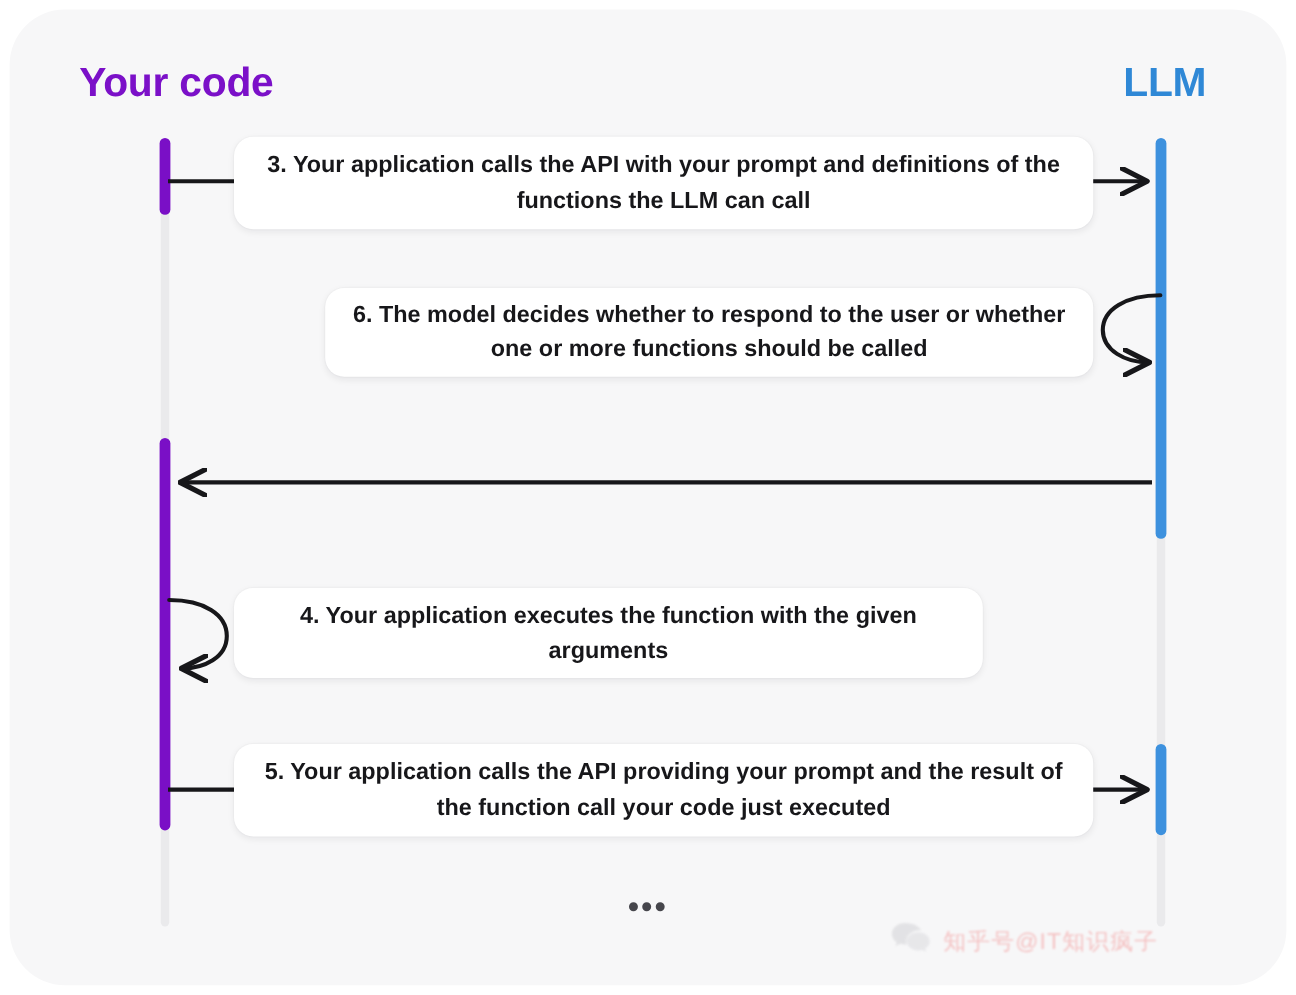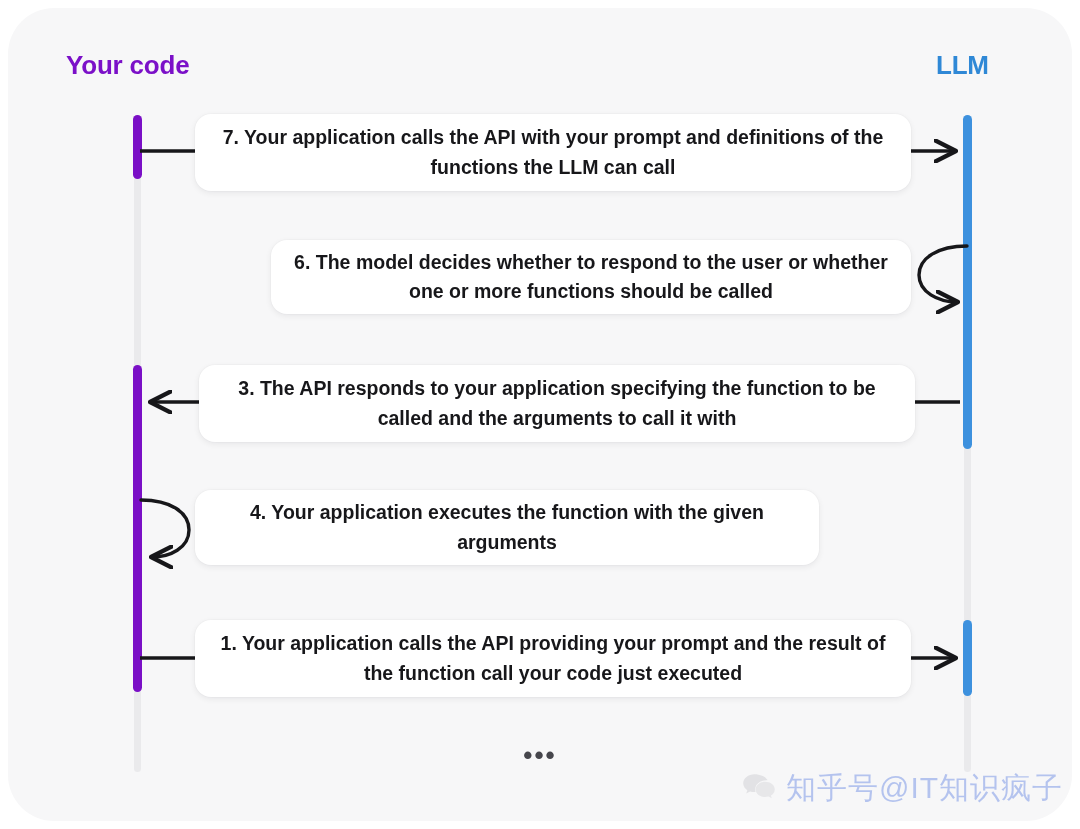--- a/index.html
+++ b/index.html
@@ -31,21 +31,21 @@
     height: 813px;
     background: #f7f7f8;
     border-radius: 46px;
     box-sizing: border-box;
   }
 
   
   .lane-title {
     position: absolute;
     font-weight: bold;
-    font-size: 26px;
+    font-size: 34px;
     letter-spacing: -0.2px;
     white-space: nowrap;
   }
   #title-left {
     left: 66px;
     top: 50px;
     color: #7b10c8;
   }
   #title-right {
     left: 936px;
@@ -95,21 +95,21 @@
     font-weight: bold;
     color: #17171a;
     line-height: 1.5;
     text-align: center;
     white-space: pre-wrap;
   }
 
   #step-1 { left: 195px; top: 114px; width: 716px; height: 77px; }
   #step-2 { left: 271px; top: 240px; width: 640px; height: 74px; }
   #step-3 { left: 199px; top: 365px; width: 716px; height: 77px; }
-  #step-4 { left: 195px; top: 490px; width: 624px; height: 75px; }
+  #step-4 { left: 195px; top: 490px; width: 624px; height: 75px; align-items: flex-end; }
   #step-5 { left: 195px; top: 620px; width: 716px; height: 77px; }
 
   
   #arrows {
     position: absolute;
     left: 0; top: 0;
     width: 1080px; height: 829px;
     pointer-events: none;
   }
 
@@ -132,22 +132,22 @@
     position: absolute;
     left: 742px;
     top: 768px;
     display: flex;
     align-items: center;
     gap: 10px;
     opacity: 0.30;
     filter: blur(0.7px);
   }
   #watermark .wm-text {
-    font-size: 30px;
-    color: #1d4ed8;
+    font-size: 19px;
+    color: #ef4444;
     letter-spacing: 1px;
     white-space: nowrap;
   }
   #watermark .wm-icon { display: block; }
 </style>
 </head>
 <body>
 
 <div id="canvas">
 
@@ -186,33 +186,30 @@
     <g>
       <path d="M 141 500 C 170 500 189 512 189 530 C 189 548 170 557 152 557" fill="none" stroke="#17171a" stroke-width="3.4" stroke-linecap="round" marker-end="url(#ah)"></path>
     </g>
 
     <g>
       <line x1="140" y1="658" x2="955" y2="658" stroke="#17171a" stroke-width="3.4" marker-end="url(#ah)"></line>
     </g>
   </svg>
 
   <div class="step" id="step-1">
-    <span class="step-text">7. Your application calls the API with your prompt and definitions of the functions the LLM can call</span>
+    <span class="step-text">3. Your application calls the API with your prompt and definitions of the functions the LLM can call</span>
   </div>
   <div class="step" id="step-2">
     <span class="step-text">6. The model decides whether to respond to the user or whether one or more functions should be called</span>
   </div>
-  <div class="step" id="step-3">
-    <span class="step-text">3. The API responds to your application specifying the function to be called and the arguments to call it with</span>
-  </div>
   <div class="step" id="step-4">
     <span class="step-text">4. Your application executes the function with the given  arguments</span>
   </div>
   <div class="step" id="step-5">
-    <span class="step-text">1. Your application calls the API providing your prompt and the result of the function call your code just executed</span>
+    <span class="step-text">5. Your application calls the API providing your prompt and the result of the function call your code just executed</span>
   </div>
 
   <div id="ellipsis">•••</div>
 
   <div id="watermark">
     <span class="wm-icon">
       <svg width="34" height="28" viewBox="0 0 34 28" xmlns="http://www.w3.org/2000/svg">
         <path d="M12.4 1.2C6.2 1.2 1.2 5.3 1.2 10.3c0 2.8 1.6 5.3 4.1 7L4.2 20.6l3.9-2.1c1.3.4 2.8.6 4.3.6
                  .4 0 .8 0 1.2-.05-.3-.8-.4-1.7-.4-2.6 0-5.1 5-9.2 11.2-9.2.4 0 .8 0 1.2.06C24.4 4.3 19 1.2 12.4 1.2z" fill="#b4b4ba"></path>
         <path d="M32.8 16.4c0-4.2-4.3-7.6-9.6-7.6s-9.6 3.4-9.6 7.6c0 4.2 4.3 7.6 9.6 7.6 1.2 0 2.3-.17 3.3-.5

